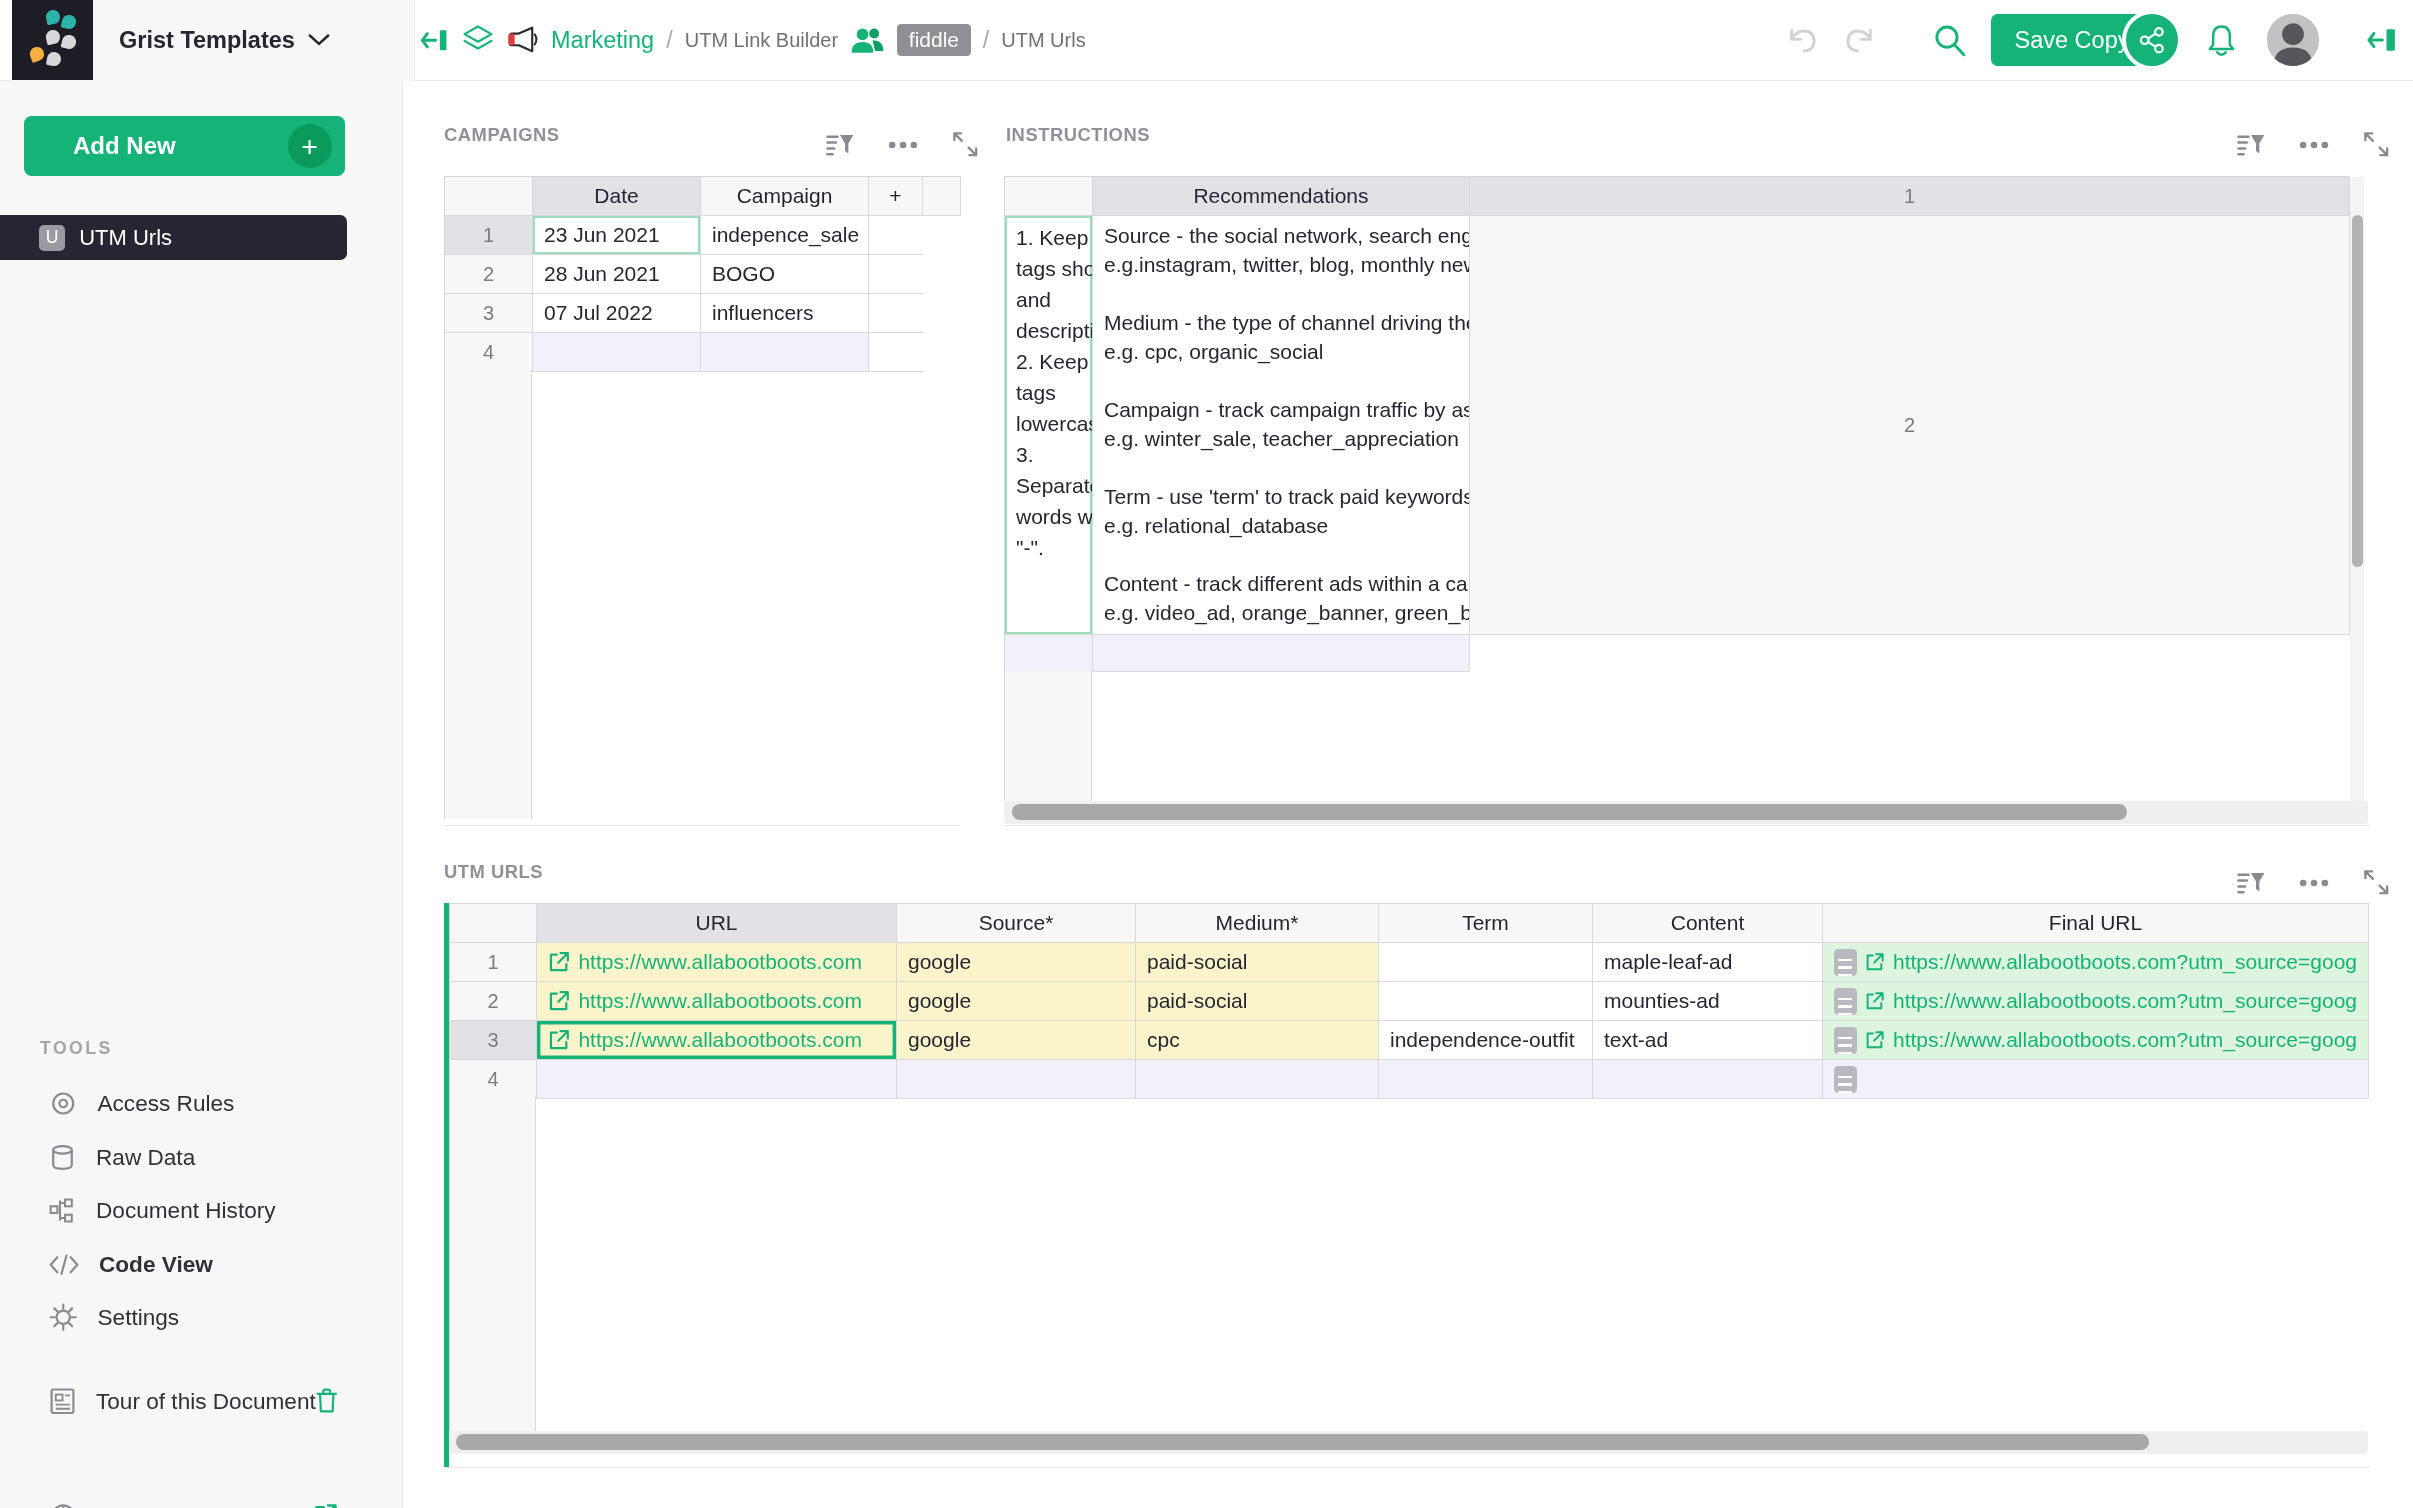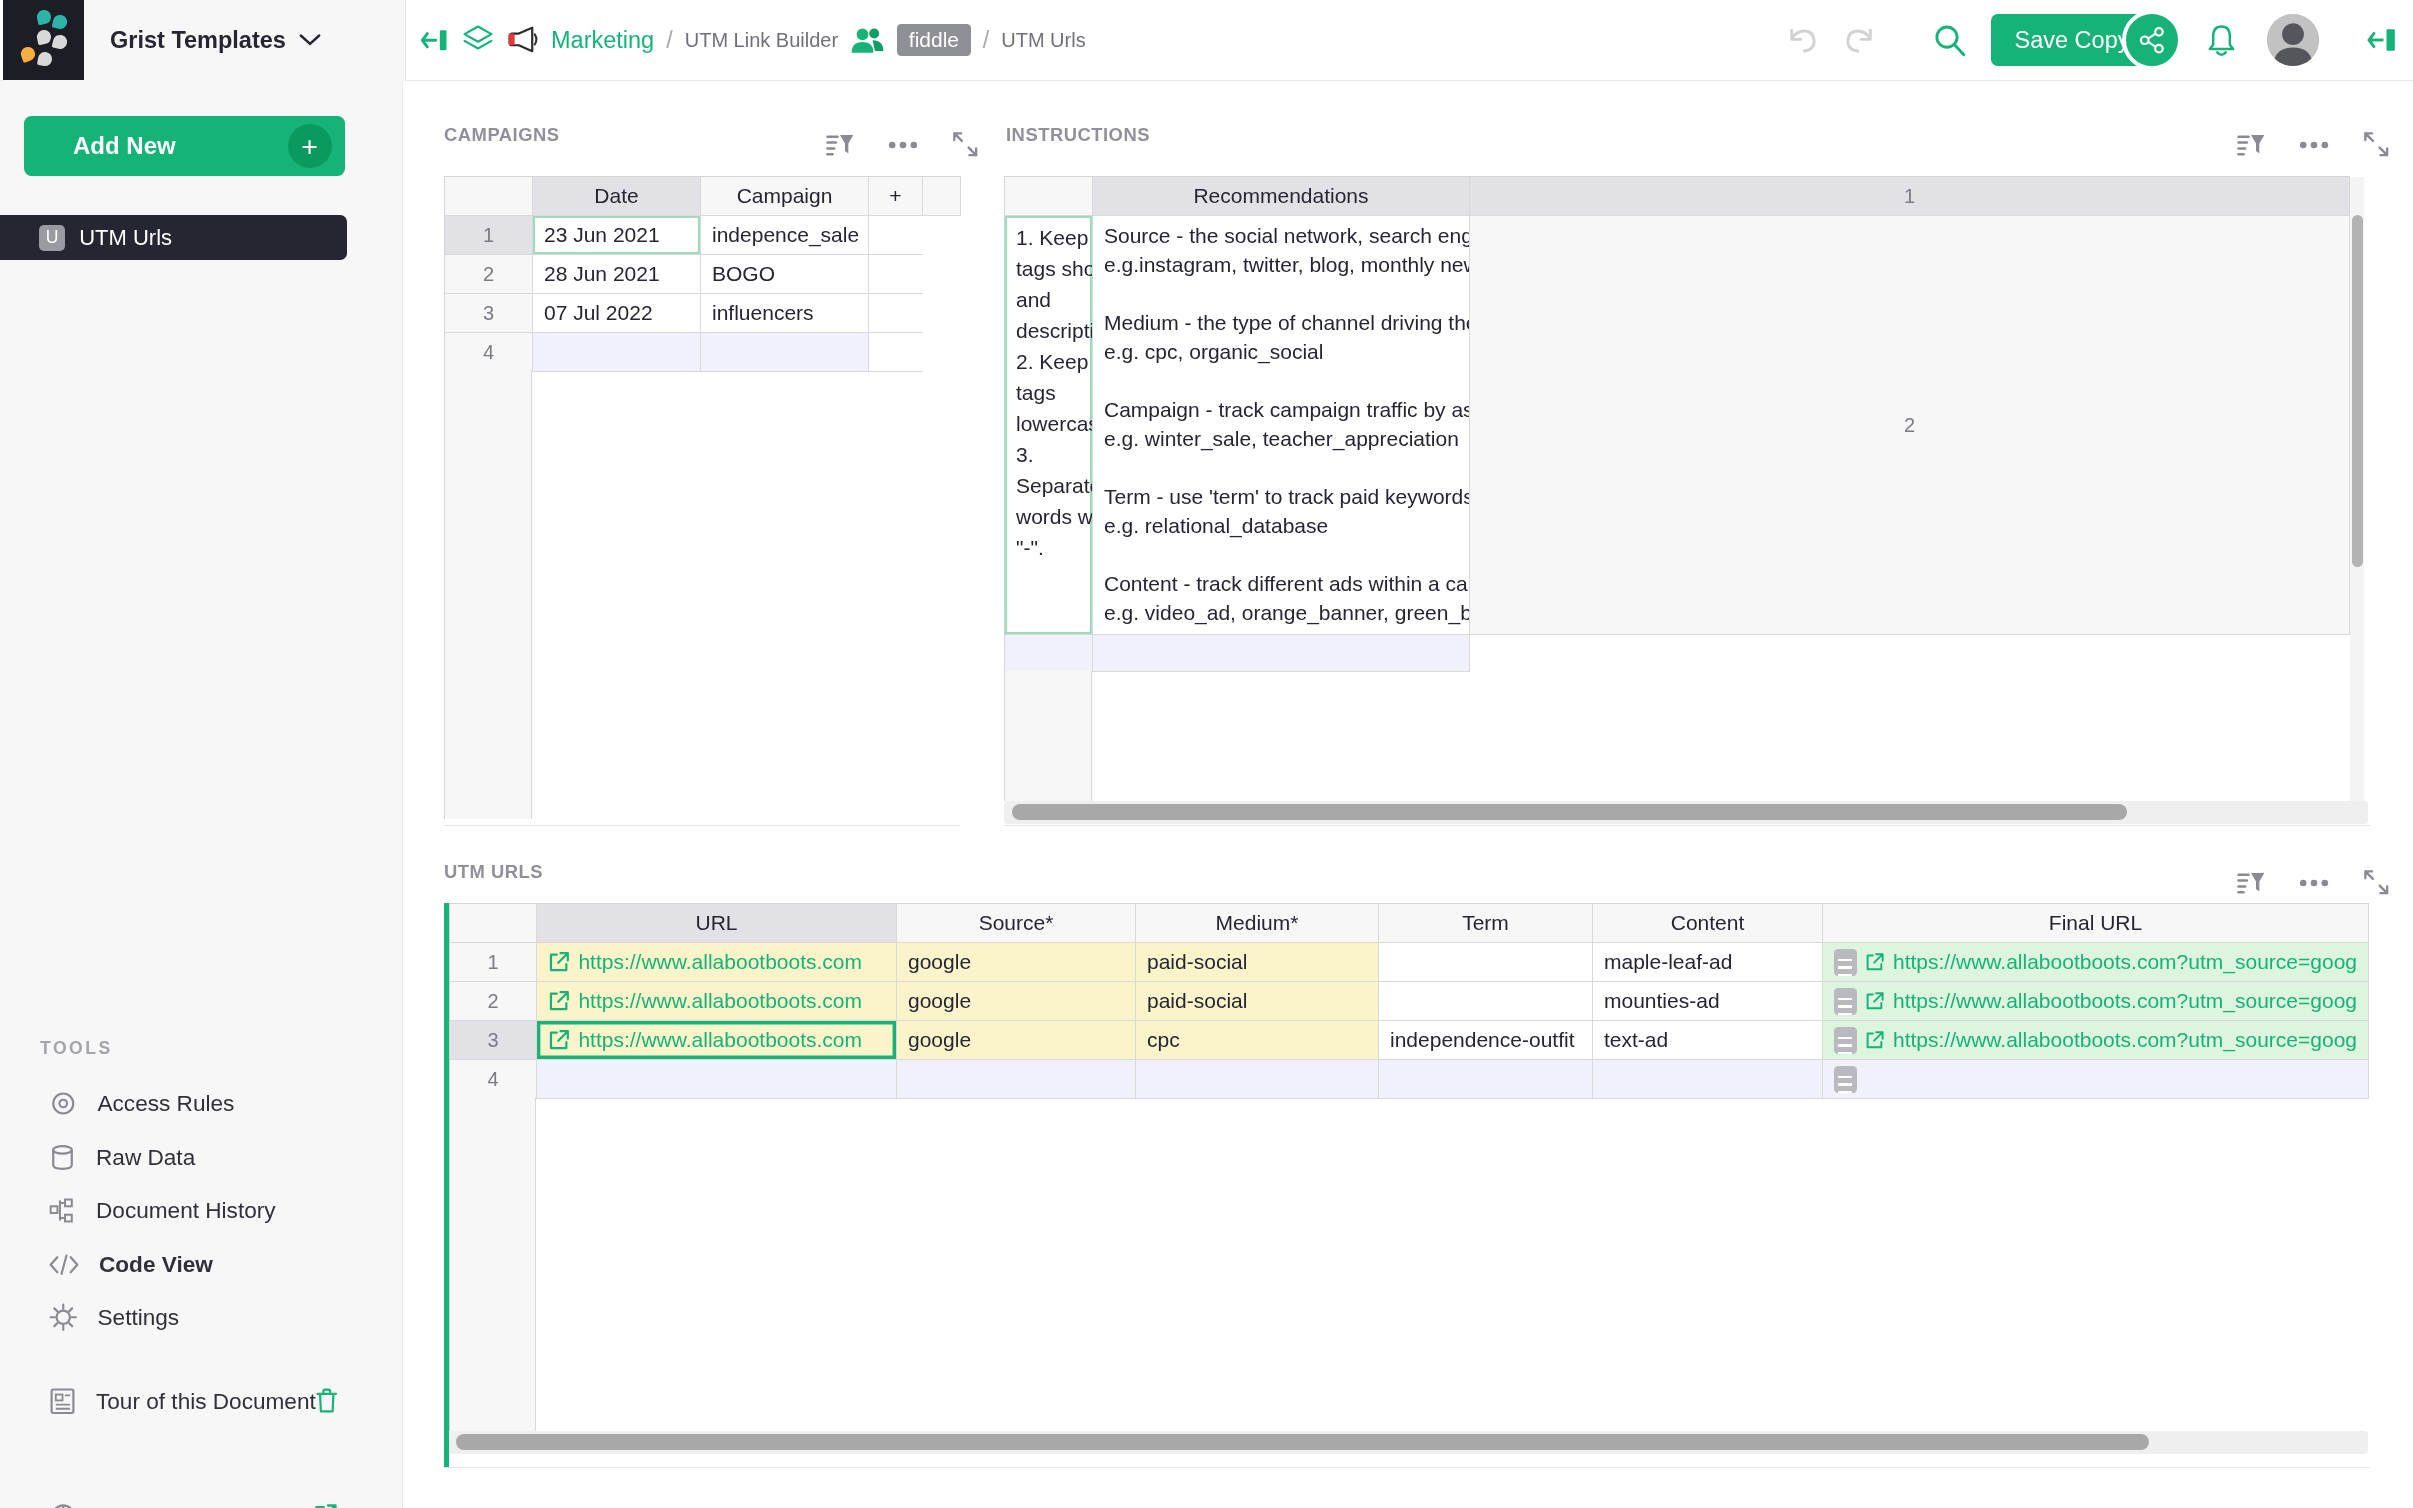--- a/index.html
+++ b/index.html
@@ -3,21 +3,21 @@
 <meta charset="utf-8">
 <style>
   * { box-sizing: border-box; margin: 0; padding: 0; }
   html,body { width:2413px; height:1508px; background:#fff; overflow:hidden;
               font-family:"Liberation Sans", sans-serif; color:#262633; }
   .abs { position:absolute; }
 
   
   .topbar { position:absolute; left:0; top:0; width:2413px; height:81px; background:#fff;
             border-bottom:0.8px solid #e8e8e8; }
-  .topbar-left { position:absolute; left:3px; top:0; width:403px; height:81px; background:#f7f7f7;
+  .topbar-left { position:absolute; left:12px; top:0; width:403px; height:81px; background:#f7f7f7;
                  border-right:0.8px solid #e8e8e8; }
   .logo { position:absolute; left:0; top:0; width:81px; height:80px; background:#1d1d25;
           display:flex; align-items:center; justify-content:center; cursor:pointer; }
   .leaf { position:absolute; width:14.2px; height:14.2px; border-radius:6.7px 6.7px 6.7px 1.7px; }
   .ws { position:absolute; left:107px; top:0; height:80px; display:flex; align-items:center; gap:13.4px; cursor:pointer; }
   .ws-name { font-size:23.5px; font-weight:600; color:#262633; }
   .crumbs { position:absolute; left:419px; top:0; height:80px; display:flex; align-items:center; gap:12px; }
   .crumb-green { color:#16b378; font-size:23.5px; }
   .crumb-gray  { color:#70707a; font-size:20px; }
   .slash { color:#a9a9b0; font-size:23.5px; }

